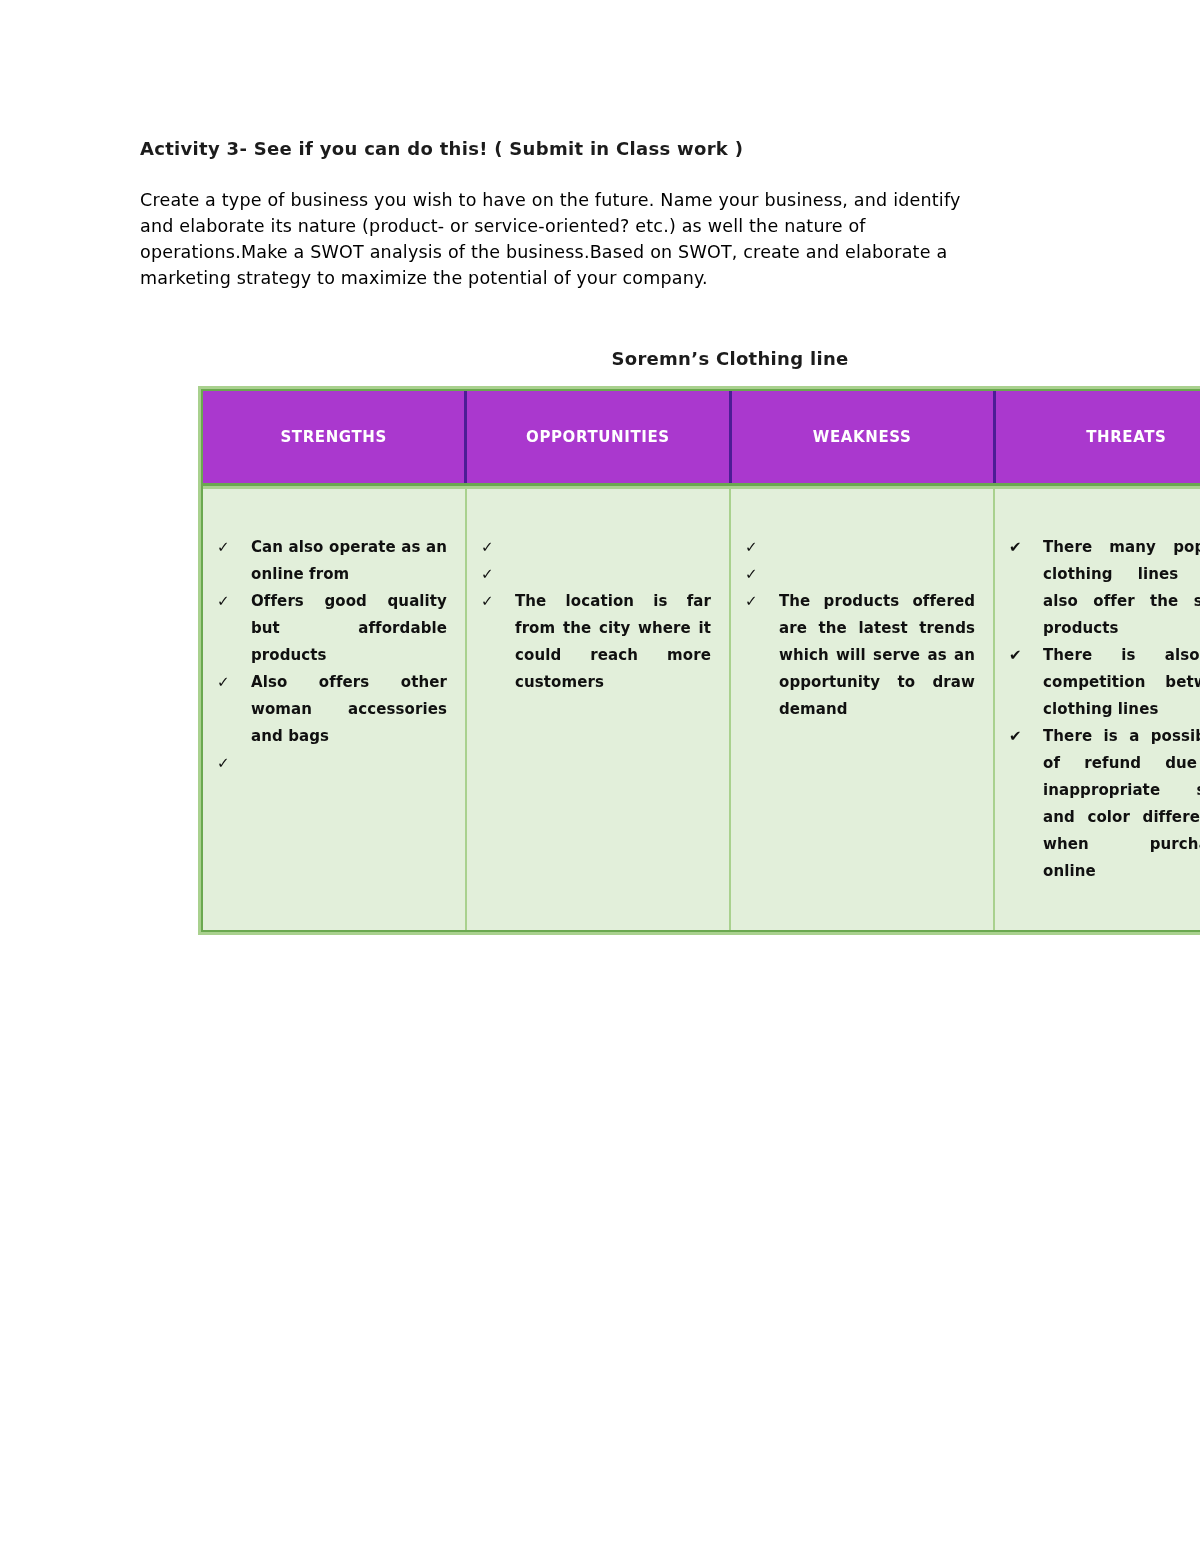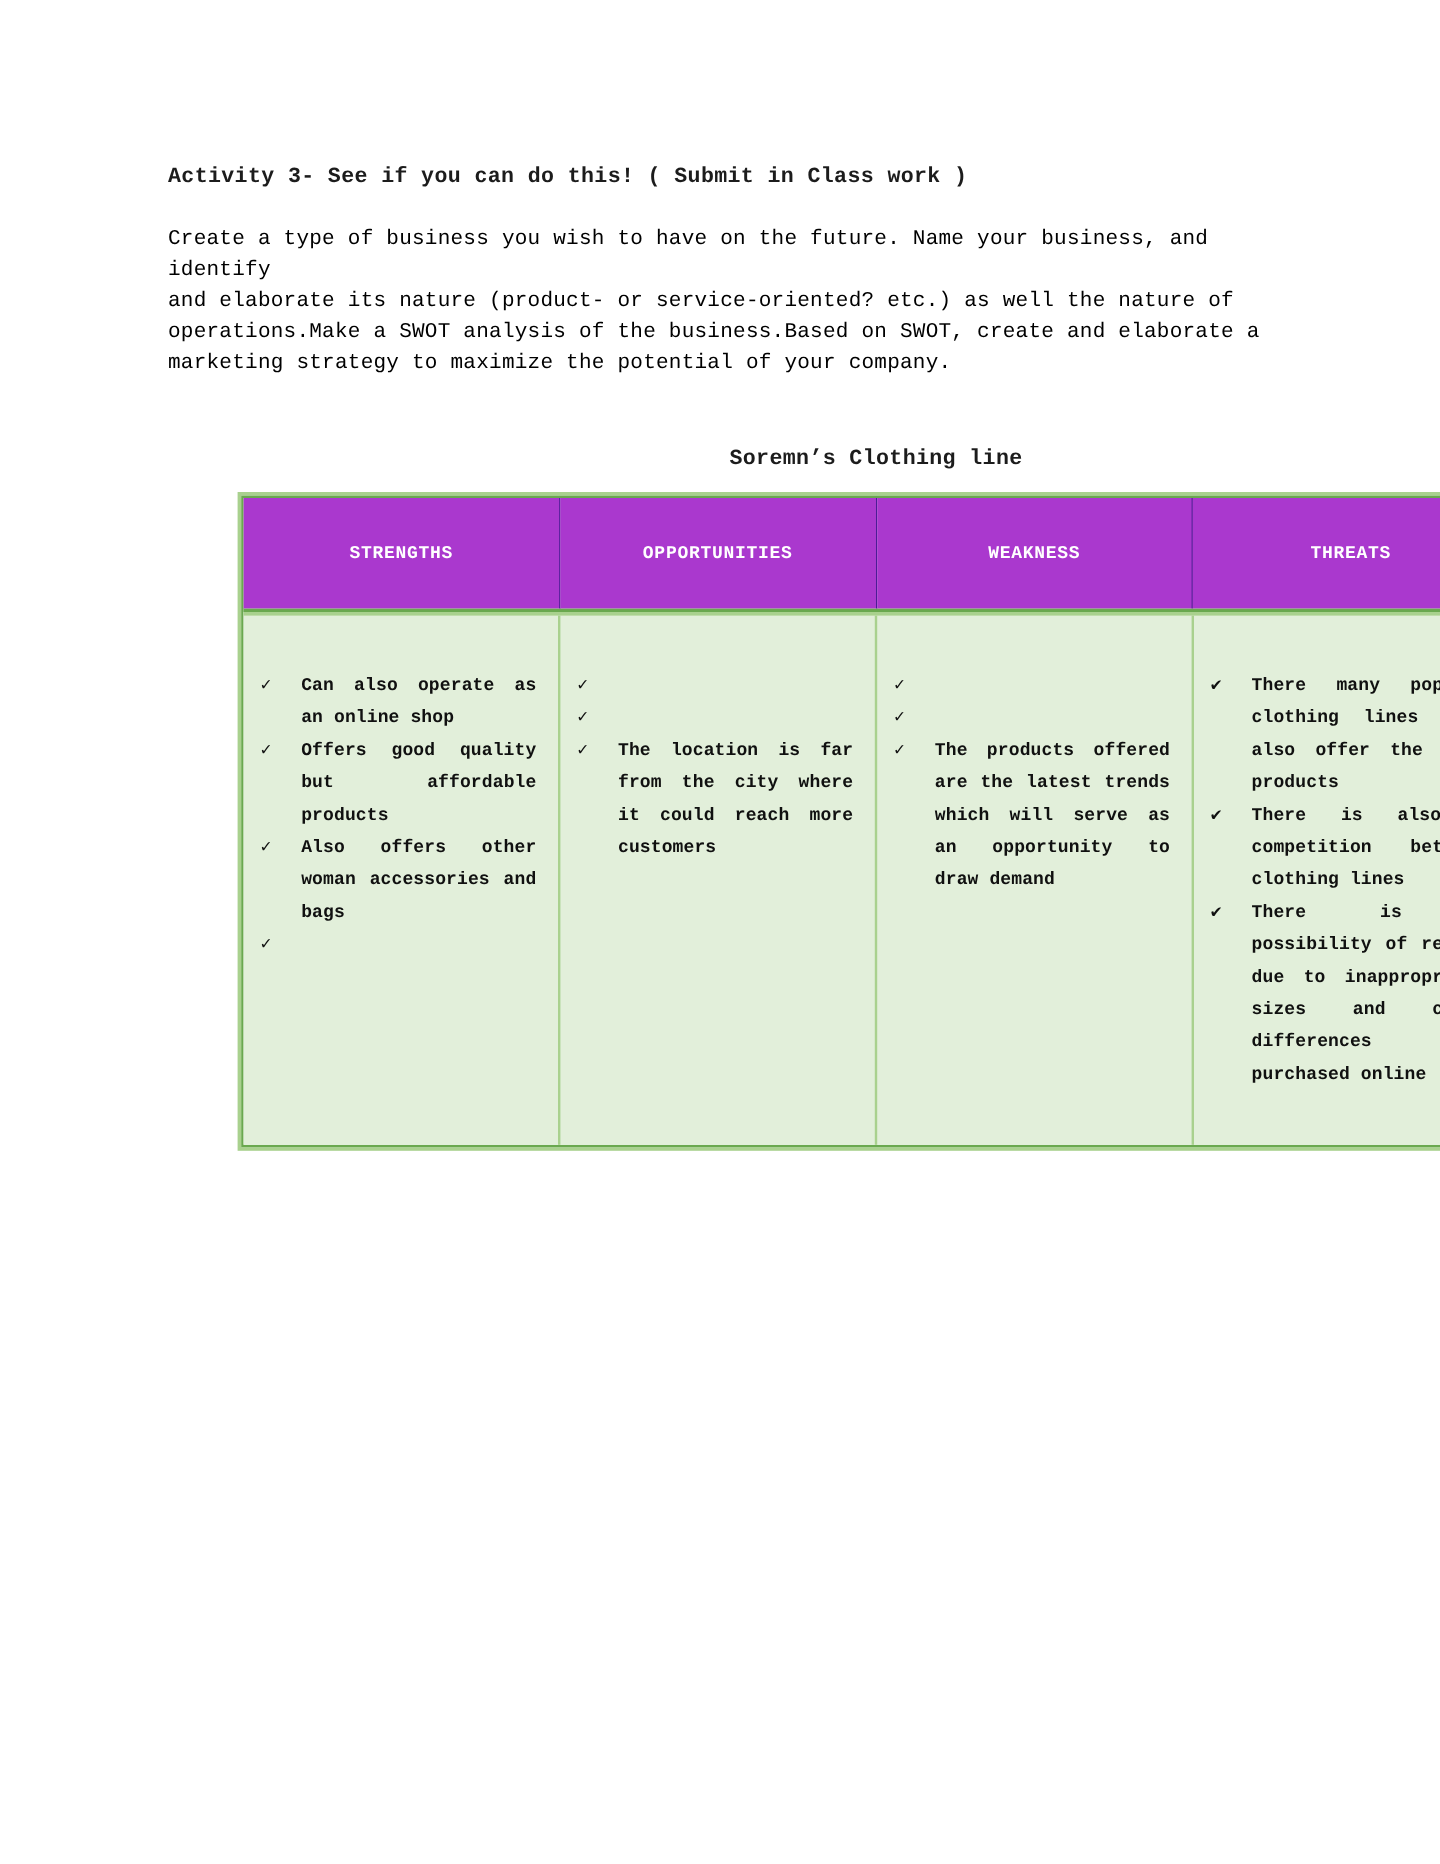--- a/index.html
+++ b/index.html
@@ -9,21 +9,20 @@
   }
   body {
     width: 1200px;
     height: 1553px;
     font-family: "DejaVu Sans", "Liberation Sans", sans-serif;
     position: relative;
     overflow: hidden;
   }
   .content {
     padding: 138px 0 16px 140px;
-    font-family: Liberation Mono, monospace;
   }
   .doc-heading {
     font-size: 18px;
     font-weight: bold;
     color: #1c1c1c;
     letter-spacing: 0.3px;
     margin: 0 0 28px 0;
   }
   .instructions {
     font-size: 17.5px;
@@ -57,21 +56,21 @@
     display: flex;
     height: 92px;
     border-bottom: 3px solid #6aa84f;
   }
   .header-cell {
     flex: 1 1 0;
     background: #aa38ce;
     display: flex;
     align-items: center;
     justify-content: center;
-    border-right: 1px solid #4c1d95;
+    border-right: 3px solid #4c1d95;
   }
   .header-cell:last-child { border-right: none; }
   .header-label {
     color: #ffffff;
     font-weight: bold;
     font-size: 15px;
     letter-spacing: 0.6px;
   }
   .body-row {
     display: flex;
@@ -134,21 +133,21 @@
           </div>
           <div class="header-cell">
             <span class="header-label">THREATS</span>
           </div>
         </div>
 
         <div class="body-row">
           <div class="body-cell">
               <div class="check-item">
                 <span class="check">✓</span>
-                <span class="item-text">Can also operate as an online shop</span>
+                <span class="item-text">Can also operate as an online from</span>
               </div>
               <div class="check-item">
                 <span class="check">✓</span>
                 <span class="item-text">Offers good quality but affordable products</span>
               </div>
               <div class="check-item">
                 <span class="check">✓</span>
                 <span class="item-text">Also offers other woman accessories and bags</span>
               </div>
               <div class="check-item">

